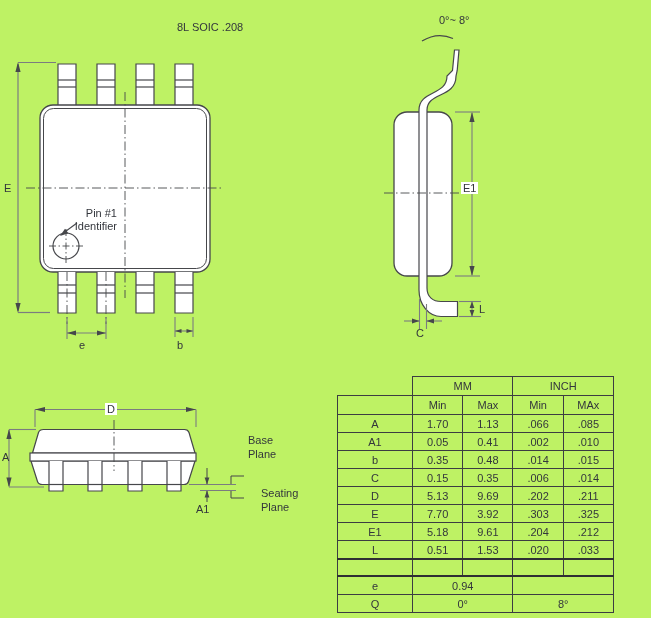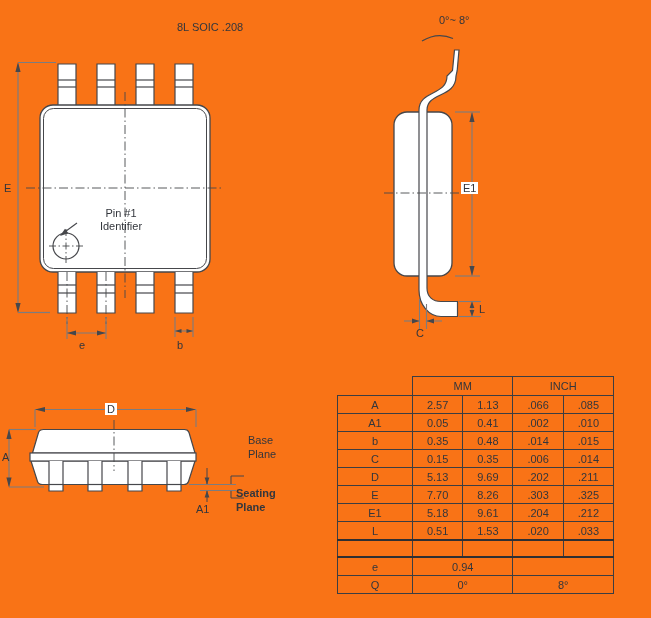--- a/index.html
+++ b/index.html
@@ -1,21 +1,21 @@
 <!DOCTYPE html>
 <html><head>
 <meta charset="utf-8">
 <style>
   html,body{margin:0;padding:0;background:#ffffff;}
-  #stage{position:relative;width:651px;height:618px;background:#f97316;overflow:hidden;
+  #stage{position:relative;width:651px;height:618px;background:#bef264;overflow:hidden;
          font-family:"Liberation Sans", sans-serif;color:#33363c;}
   svg{position:absolute;left:0;top:0;}
   .lbl{position:absolute;font-size:11px;line-height:12px;color:#33363c;white-space:pre;}
   .lbl.bg{background:#fff;padding:0 2px;}
-  .two{text-align:center;line-height:12.5px;margin-left:28px;}
+  .two{text-align:right;line-height:12.5px;}
   
   #dimtable{position:absolute;left:337px;top:376px;width:277px;border-collapse:collapse;
             table-layout:fixed;font-size:11px;color:#33363c;}
   #dimtable td{border:1px solid #3c3d42;text-align:center;padding:0;height:17px;overflow:hidden;}
   #dimtable tr.hdr td{height:18px;}
   #dimtable td.nob{border:none;}
   #dimtable tr.thick-top td{border-top:2px solid #2e2f33;}
   #dimtable tr.thick-bottom td{border-bottom:2px solid #2e2f33;}
   #dimtable tr.gap td{height:15px;}
   .c0{width:48px}.c1{width:64px}.c2{width:64px}.c3{width:64px}.c4{width:71px}
@@ -202,32 +202,39 @@
 
   <div class="lbl" style="left:439px;top:14px;">0°~ 8°</div>
   <div class="lbl bg" style="left:461px;top:182px;">E1</div>
   <div class="lbl" style="left:479px;top:303px;">L</div>
   <div class="lbl" style="left:416px;top:327px;">C</div>
 
   <div class="lbl bg" style="left:105px;top:403px;">D</div>
   <div class="lbl" style="left:2px;top:451px;">A</div>
   <div class="lbl" style="left:196px;top:503px;">A1</div>
   <div class="lbl" style="left:248px;top:434px;line-height:13.5px;"><span>Base</span><br><span>Plane</span></div>
-  <div class="lbl" style="left:236px;top:487px;line-height:13.5px;font-weight:bold;"><span>Seating</span><br><span>Plane</span></div>
+  <div class="lbl" style="left:261px;top:487px;line-height:13.5px;"><span>Seating</span><br><span>Plane</span></div>
 
   <table id="dimtable">
     <tbody>
         <tr class="hdr">
       <td class="c0 nob"></td>
       <td class="c1" colspan="2">MM</td>
       <td class="c3" colspan="2">INCH</td>
     </tr>
+    <tr class="hdr">
+      <td class="c0"></td>
+      <td class="c1">Min</td>
+      <td class="c2">Max</td>
+      <td class="c3">Min</td>
+      <td class="c4">MAx</td>
+    </tr>
     <tr>
       <td>A</td>
-      <td>2.57</td>
+      <td>1.70</td>
       <td>1.13</td>
       <td>.066</td>
       <td>.085</td>
     </tr>
     <tr>
       <td>A1</td>
       <td>0.05</td>
       <td>0.41</td>
       <td>.002</td>
       <td>.010</td>
@@ -249,21 +256,21 @@
     <tr>
       <td>D</td>
       <td>5.13</td>
       <td>9.69</td>
       <td>.202</td>
       <td>.211</td>
     </tr>
     <tr>
       <td>E</td>
       <td>7.70</td>
-      <td>8.26</td>
+      <td>3.92</td>
       <td>.303</td>
       <td>.325</td>
     </tr>
     <tr>
       <td>E1</td>
       <td>5.18</td>
       <td>9.61</td>
       <td>.204</td>
       <td>.212</td>
     </tr>

